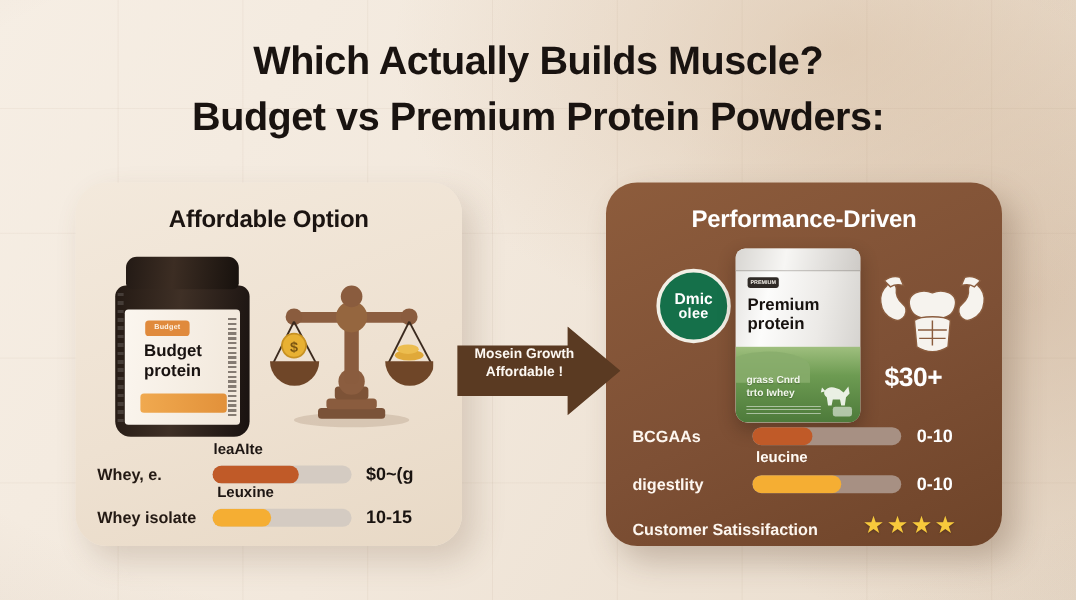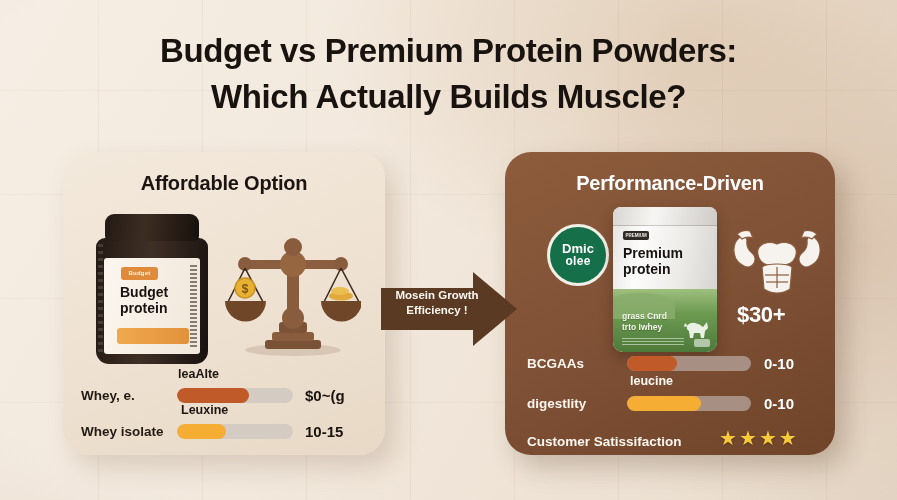--- a/index.html
+++ b/index.html
@@ -349,22 +349,22 @@
   }
   .star { color: #f7c93c; font-size: 20px; line-height: 20px; text-shadow: 0 1px 2px rgba(0,0,0,0.25); }
 </style>
 </head>
 <body>
 
 <div class="canvas">
   <div class="grid-texture"></div>
 
   <div class="title-block">
+    <div class="title-line">Which Actually Builds Muscle?</div>
     <div class="title-line">Budget vs Premium Protein Powders:</div>
-    <div class="title-line">Which Actually Builds Muscle?</div>
   </div>
 
   <div class="card card-left">
     <div class="card-title">Affordable Option</div>
 
     <div class="tub">
       <div class="tub-body">
         <div class="tub-ribs"></div>
         <div class="tub-label">
           <div class="tub-tag">Budget</div>
@@ -423,21 +423,21 @@
       <div class="stat-value" style="margin-left:12px;">10-15</div>
     </div>
   </div>
 
   <div class="arrow-wrap">
     <svg width="136" height="74" viewBox="0 0 136 74">
       <path d="M0 16 H92 V0 L136 37 L92 74 V58 H0 Z" fill="#5a3a22"></path>
     </svg>
     <div class="arrow-text">
       <div>Mosein Growth</div>
-      <div>Efficiency !</div>
+      <div>Affordable !</div>
     </div>
   </div>
 
   <div class="card card-right">
     <div class="card-title">Performance-Driven</div>
 
     <div class="badge-organic">
       <div class="badge-l1">Dmic</div>
       <div class="badge-l2">olee</div>
     </div>

